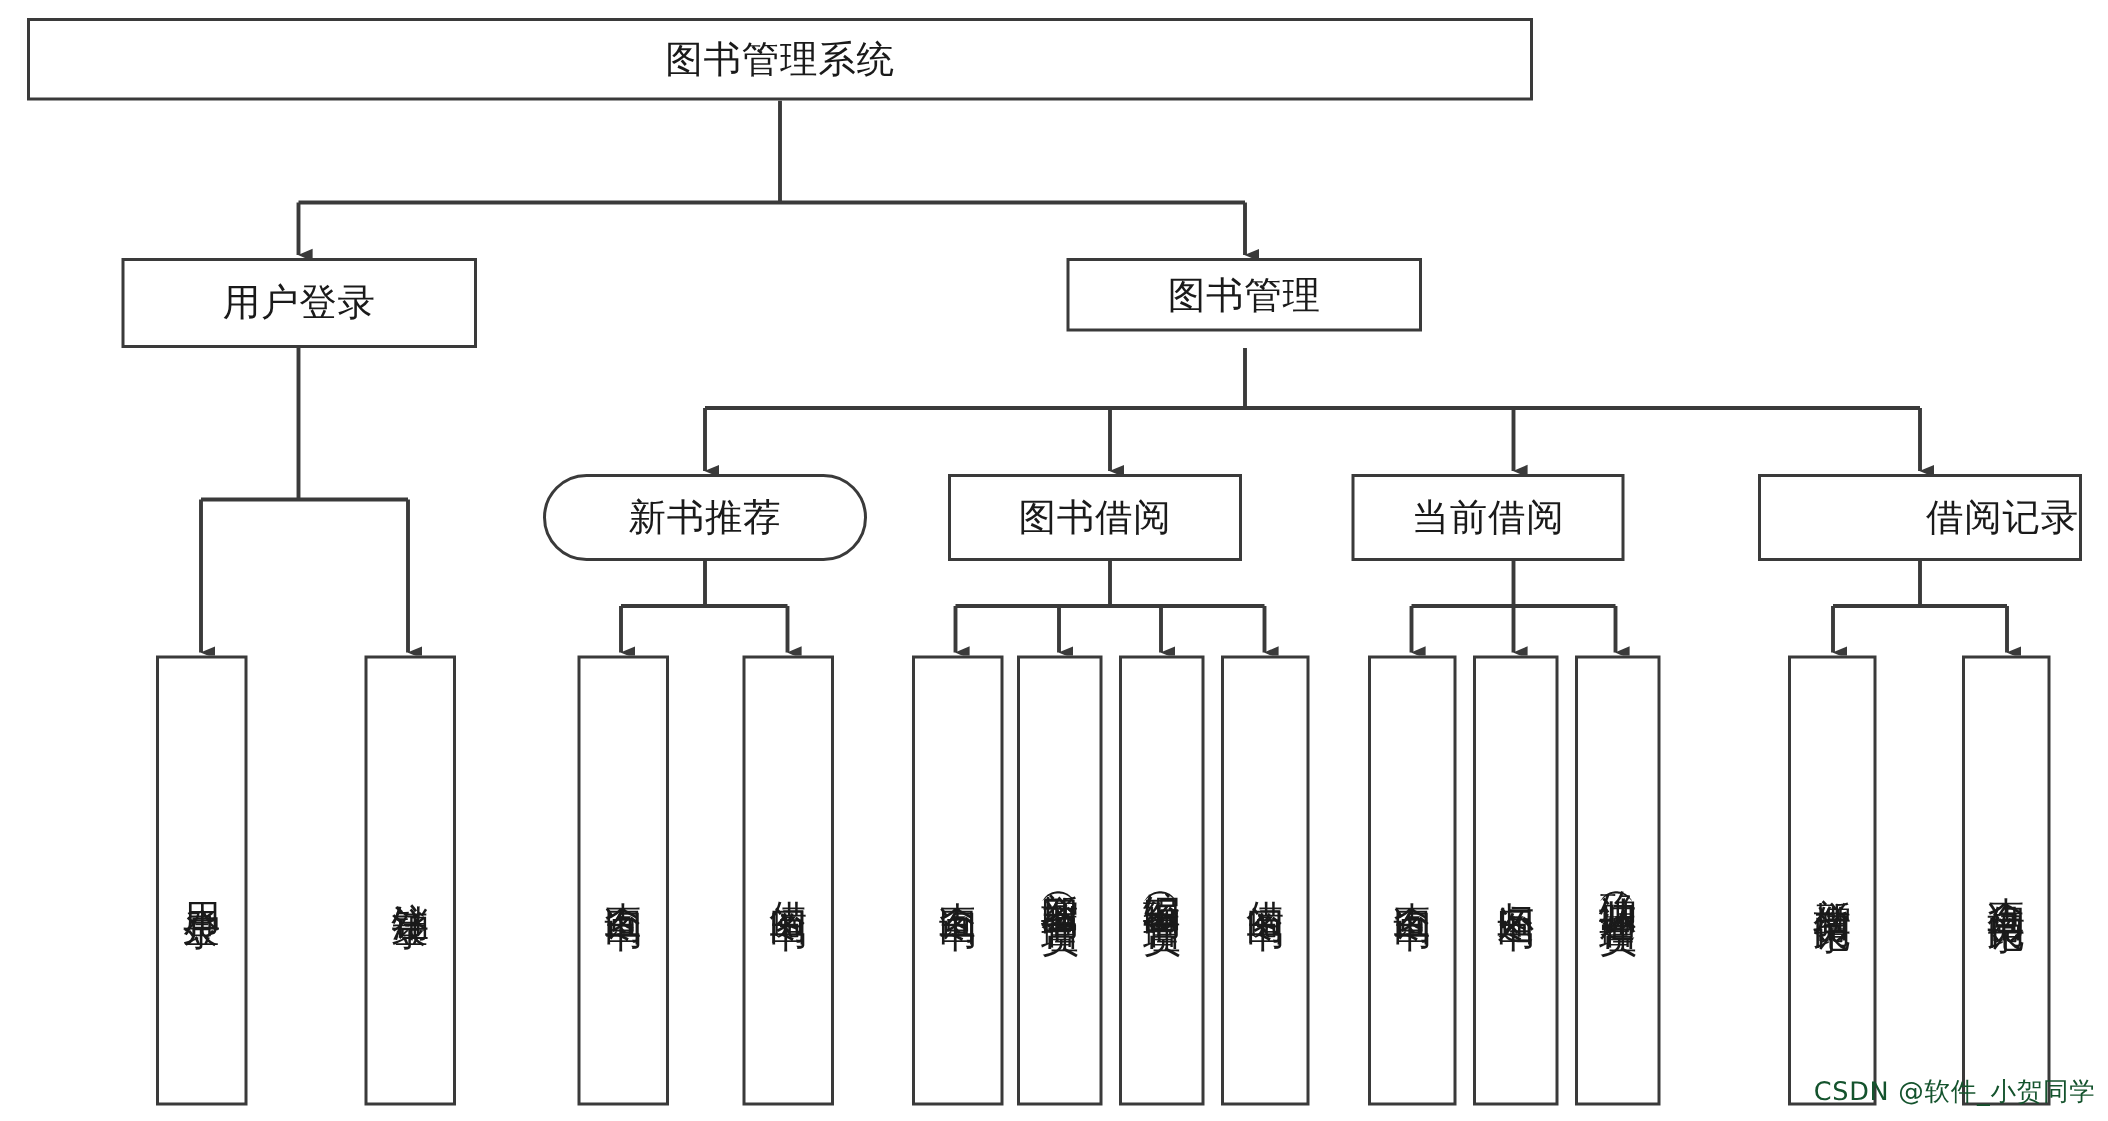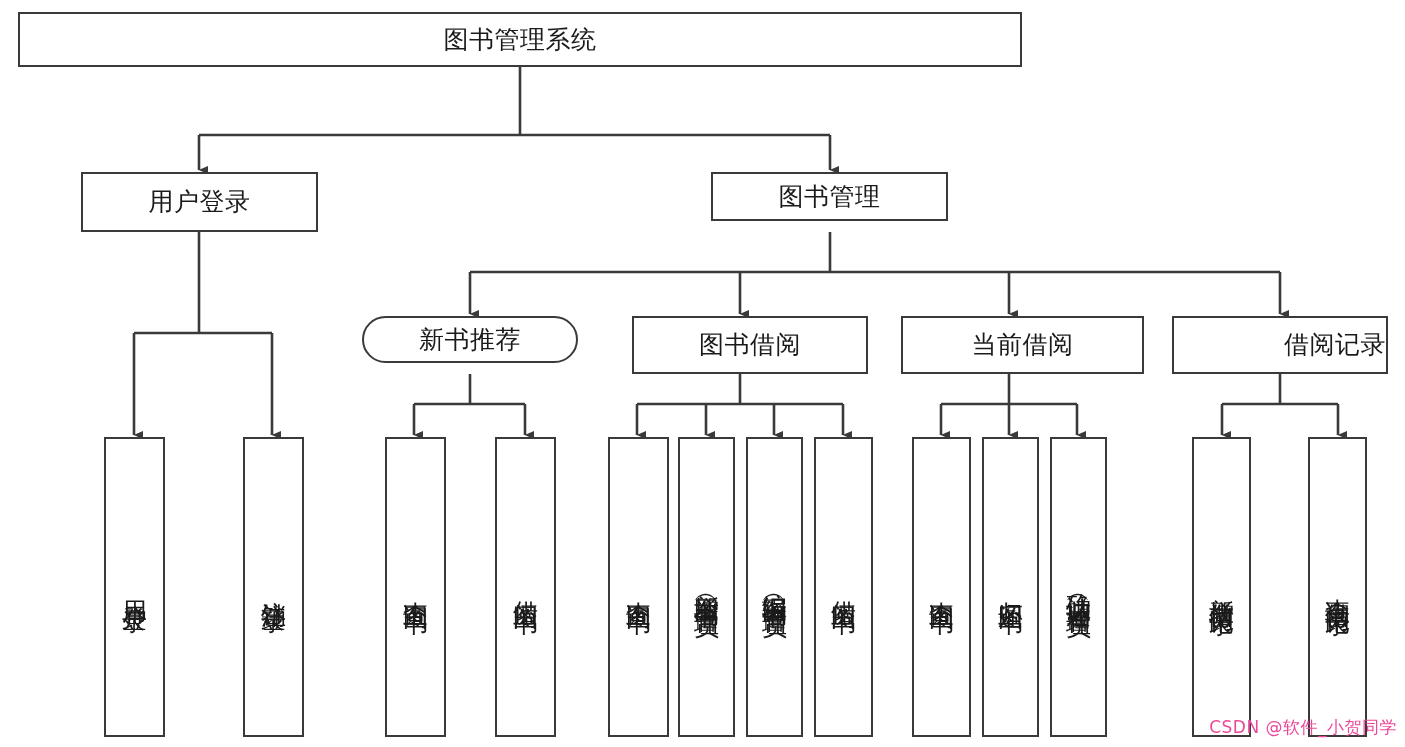--- a/index.html
+++ b/index.html
@@ -63,21 +63,21 @@
     height: 100%;
     display: flex;
     align-items: center;
     justify-content: center;
   }
   .watermark {
     position: absolute;
     right: 8px;
     bottom: 8px;
     font-size: 17px;
-    color: #ec4899;
+    color: #14532d;
     letter-spacing: 0.5px;
     white-space: nowrap;
   }
 </style>
 </head>
 <body>
 
 <div id="diagram-root">
 
   <svg class="connectors" viewBox="0 0 1405 747">
@@ -136,27 +136,27 @@
     <span class="node-label">图书管理系统</span>
   </div>
 
   <div class="node horiz" style="left:81px; top:172px; width:237px; height:60px;">
     <span class="node-label">用户登录</span>
   </div>
   <div class="node horiz" style="left:711px; top:172px; width:237px; height:49px;">
     <span class="node-label">图书管理</span>
   </div>
 
-  <div class="node horiz" style="left:362px; top:316px; width:216px; height:47px;border-radius:29px;">
+  <div class="node horiz" style="left:362px; top:316px; width:216px; height:58px;border-radius:29px;">
     <span class="node-label">新书推荐</span>
   </div>
-  <div class="node horiz" style="left:632px; top:316px; width:236px; height:58px;">
+  <div class="node horiz" style="left:632px; top:316px; width:196px; height:58px;">
     <span class="node-label">图书借阅</span>
   </div>
-  <div class="node horiz" style="left:901px; top:316px; width:243px; height:58px;">
+  <div class="node horiz" style="left:901px; top:316px; width:182px; height:58px;">
     <span class="node-label">当前借阅</span>
   </div>
   <div class="node horiz" style="left:1172px; top:316px; width:216px; height:58px;justify-content:flex-end;">
     <span class="node-label">借阅记录</span>
   </div>
 
   <div class="node vert" style="left:104px; top:437px; width:61px; height:300px;">
     <span class="vwrap">
       <span class="node-label">用户登录</span>
     </span>

